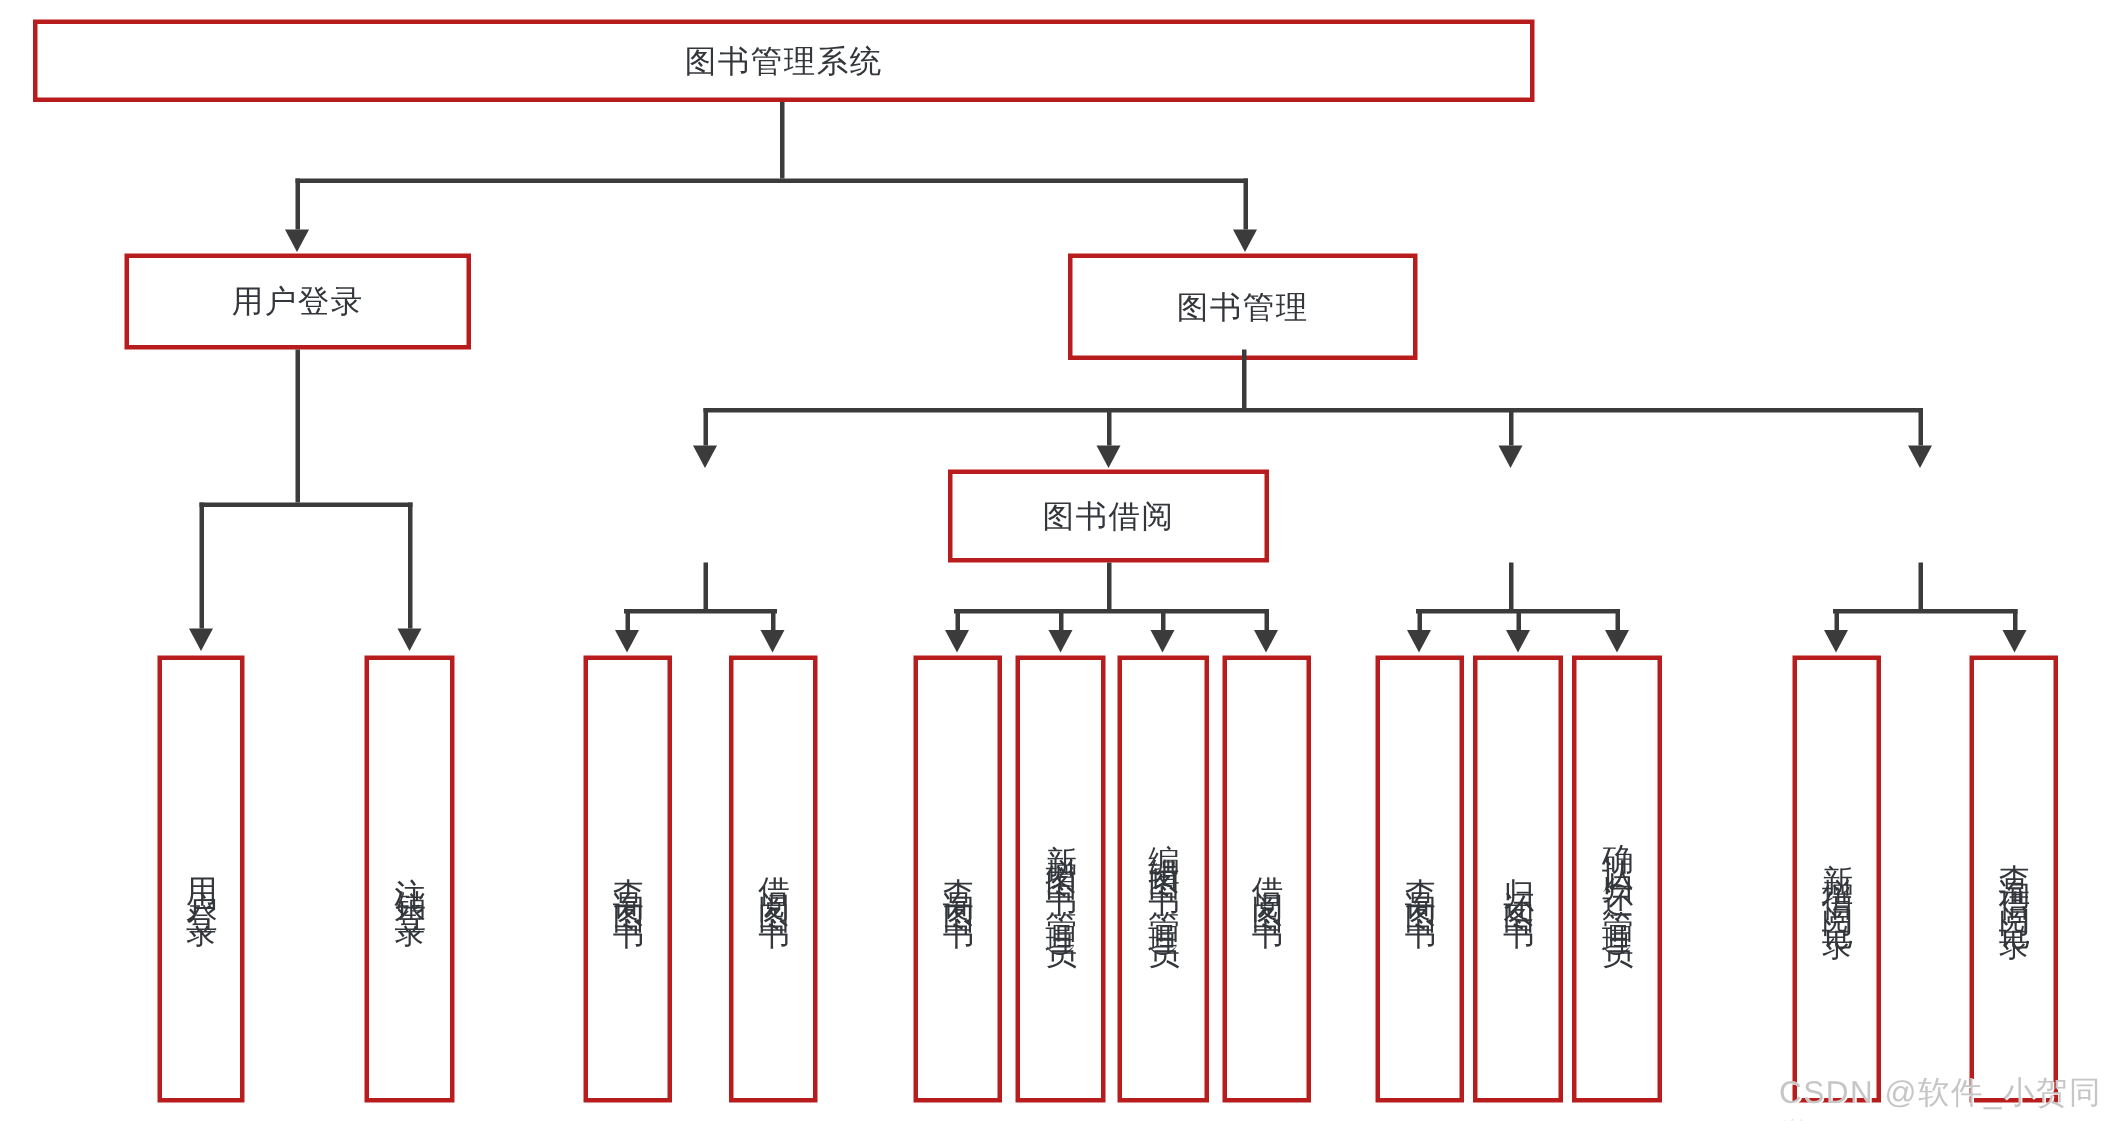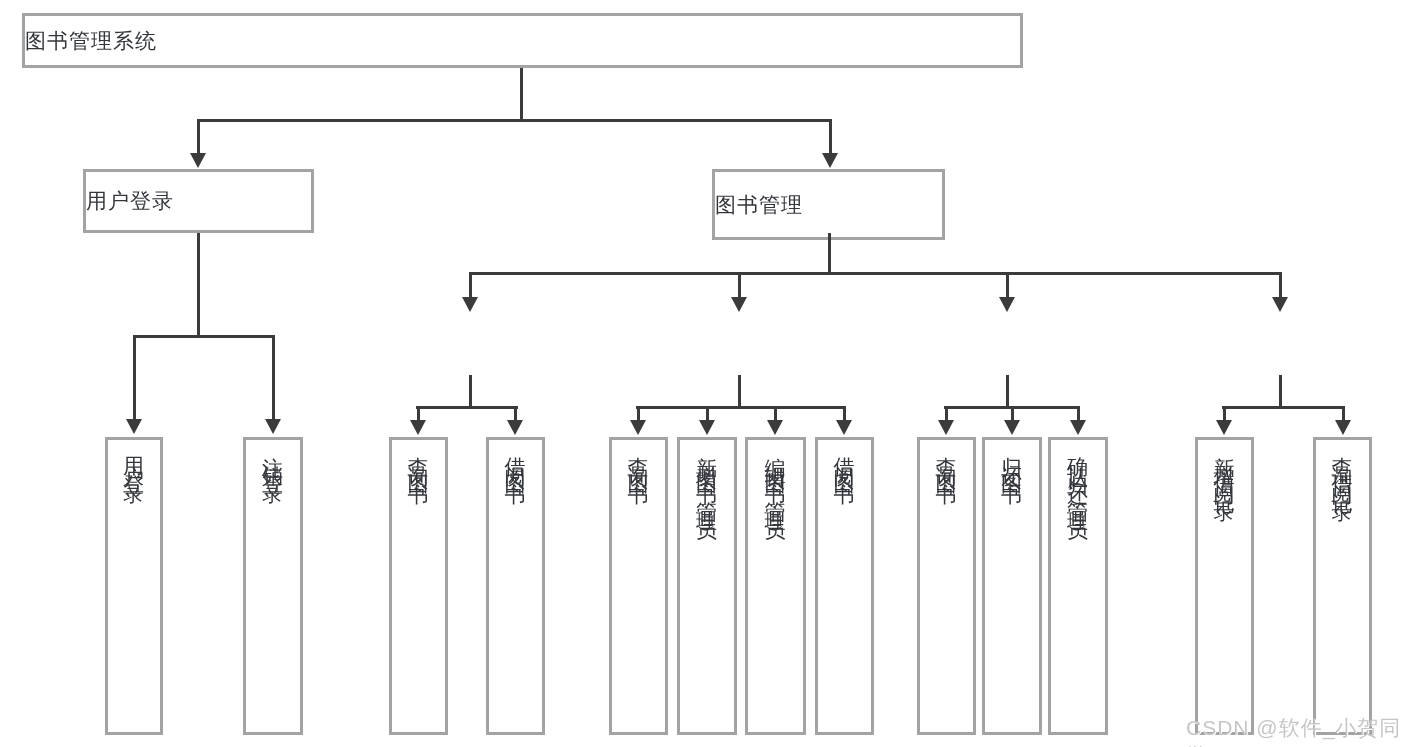--- a/index.html
+++ b/index.html
@@ -8,24 +8,25 @@
     width: 1405px;
     height: 747px;
     background: #ffffff;
     font-family: "Liberation Sans", "DejaVu Sans", sans-serif;
     color: #33363b;
     overflow: hidden;
   }
   .box {
     position: absolute;
     background: #ffffff;
-    border: 3px solid #a3a3a3;
+    border: 3px solid #b91c1c;
     box-sizing: border-box;
     display: flex;
     align-items: center;
+    justify-content: center;
     font-size: 21px;
     letter-spacing: 1px;
     white-space: nowrap;
   }
   .vbox {
     writing-mode: vertical-rl;
     text-orientation: mixed;
     letter-spacing: 9px;
     font-size: 21px;
     white-space: normal;
@@ -87,20 +88,23 @@
   <div class="arrow" style="left:133px; top:335px; height:84px;"></div>
   <div class="arrow" style="left:272px; top:335px; height:84px;"></div>
 
   <div class="line" style="left:828px; top:233px; width:3px; height:39px;"></div>
   <div class="line" style="left:469px; top:272px; width:813px; height:3px;"></div>
   <div class="arrow" style="left:469px; top:272px; height:25px;"></div>
   <div class="arrow" style="left:738px; top:272px; height:25px;"></div>
   <div class="arrow" style="left:1006px; top:272px; height:25px;"></div>
   <div class="arrow" style="left:1279px; top:272px; height:25px;"></div>
 
+  <div class="box" style="left:632px; top:313px; width:214px; height:62px;">
+    <span>图书借阅</span>
+  </div>
 
   <div class="line" style="left:469px; top:375px; width:3px; height:31px;"></div>
   <div class="line" style="left:416px; top:406px; width:102px; height:3px;"></div>
   <div class="arrow" style="left:417px; top:406px; height:14px;"></div>
   <div class="arrow" style="left:514px; top:406px; height:14px;"></div>
 
   <div class="line" style="left:738px; top:375px; width:3px; height:31px;"></div>
   <div class="line" style="left:636px; top:406px; width:210px; height:3px;"></div>
   <div class="arrow" style="left:637px; top:406px; height:14px;"></div>
   <div class="arrow" style="left:706px; top:406px; height:14px;"></div>

